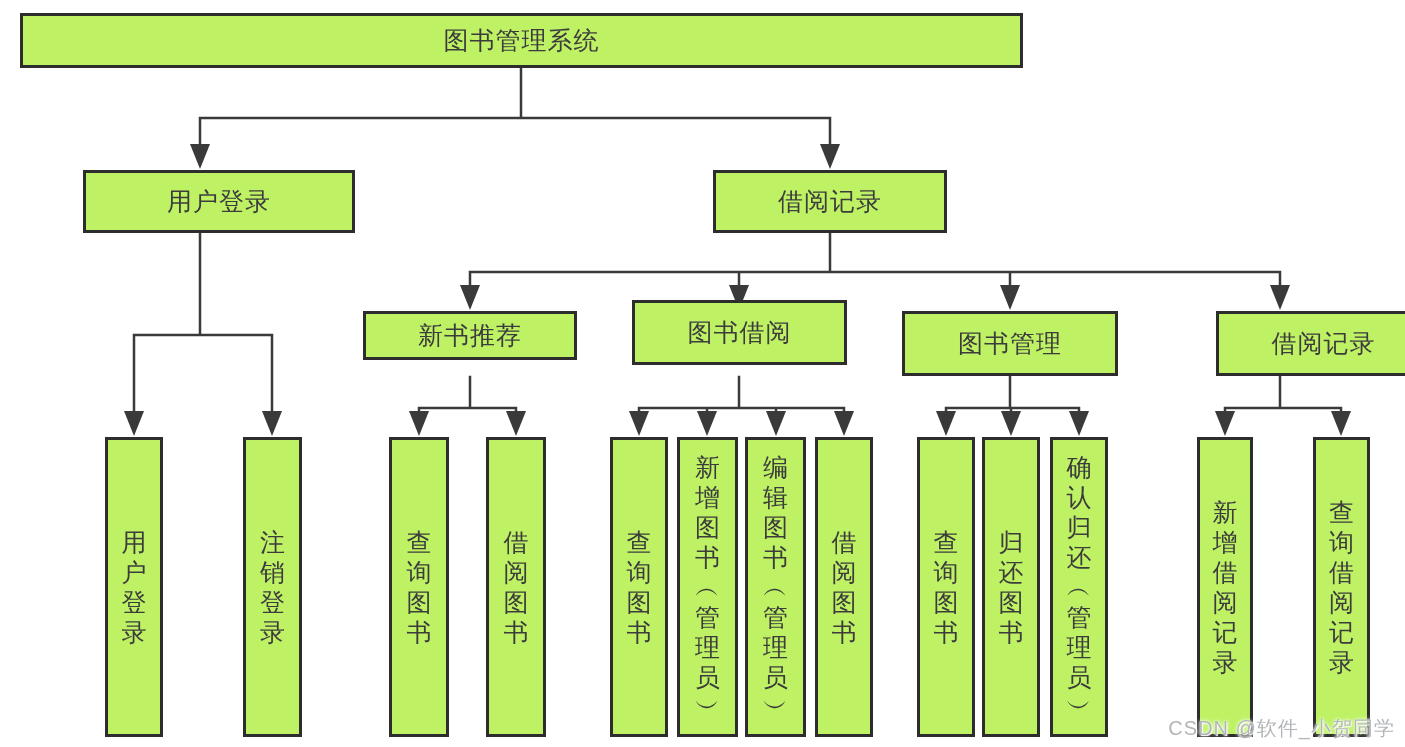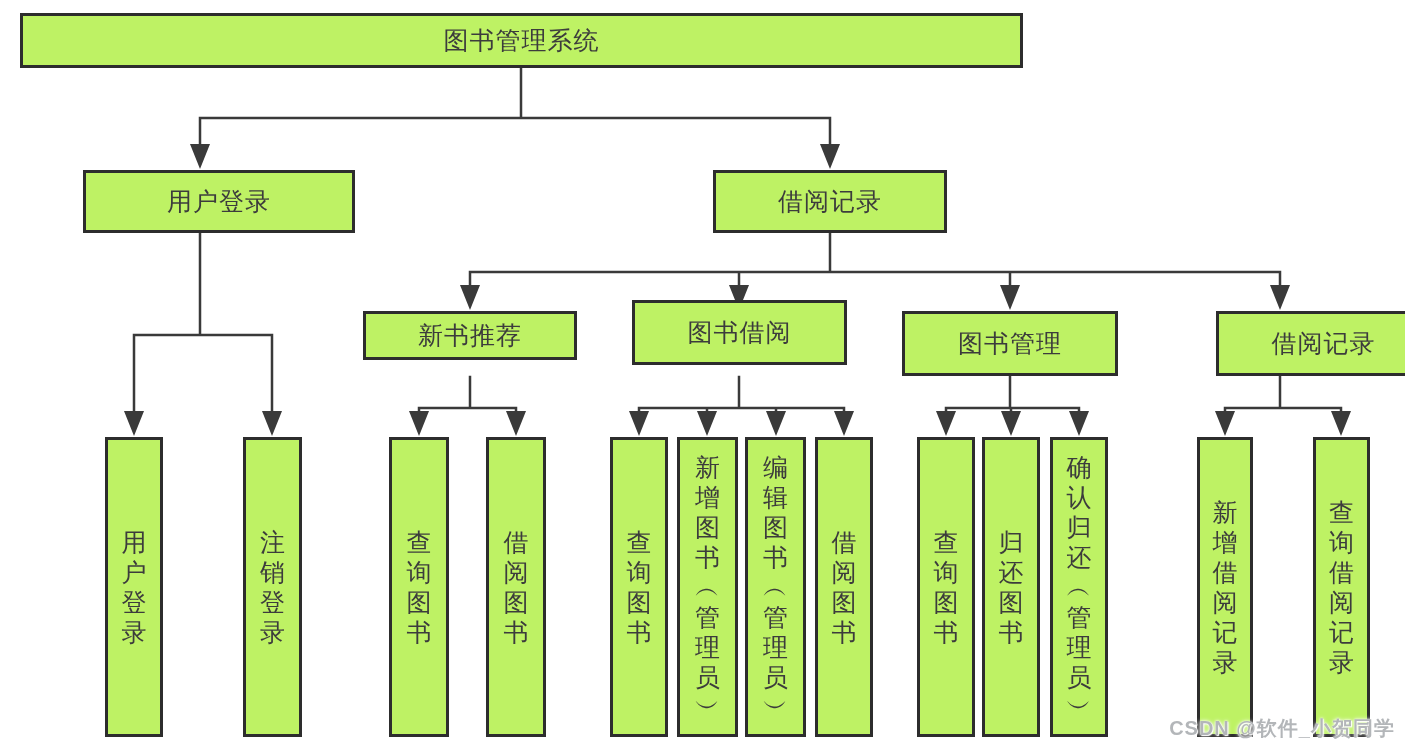--- a/index.html
+++ b/index.html
@@ -28,21 +28,20 @@
   .vnode .lbl { white-space: pre; line-height: 30px; text-align: center; display: block; }
   .watermark {
     position: absolute;
     right: 10px;
     bottom: 5px;
     z-index: 5;
     font-size: 20px;
     letter-spacing: 1px;
     color: #b3b6b9;
     text-shadow: 0 0 2px #ffffff, 0 0 4px #ffffff, 1px 1px 1px #ffffff;
-    font-weight: bold;
   }
 </style>
 </head>
 <body>
 
 <div class="canvas">
 
   <svg class="wires" width="1405" height="747" viewBox="0 0 1405 747">
     <g stroke="#3a3a3a" stroke-width="2.5" fill="none" stroke-linecap="square">
       <path d="M521 68 V118 M200 118 H830 M200 118 V150 M830 118 V150"></path>

